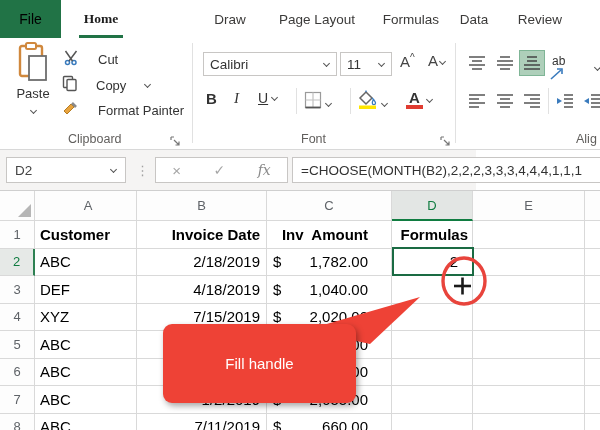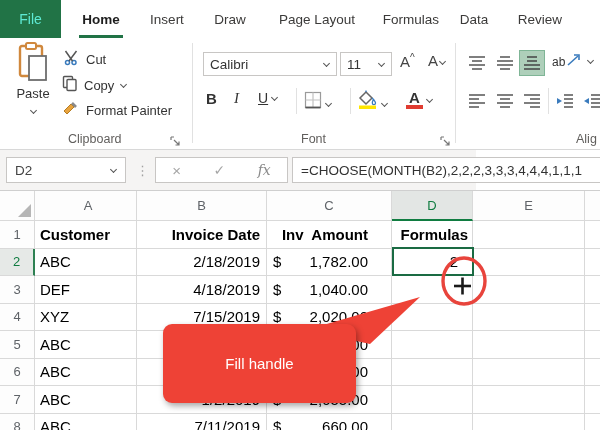--- a/index.html
+++ b/index.html
@@ -1,33 +1,33 @@
 <!DOCTYPE html>
 <html><head>
 <meta charset="utf-8">
 <style>
   * { margin:0; padding:0; box-sizing:border-box; }
   body { font-family:"Liberation Sans", sans-serif; background:#fff; }
   .app { position:relative; width:600px; height:430px; overflow:hidden; background:#fff; }
 
   
   .tabbar { position:absolute; left:0; top:0; width:600px; height:38px; background:#fff; }
-  .filetab { position:absolute; left:0; top:0; width:61px; height:38px; background:#217346; color:#5eead4;
+  .filetab { position:absolute; left:0; top:0; width:61px; height:38px; background:#217346; color:#000000;
              font-size:14px; display:flex; align-items:center; justify-content:center; }
   .rtab { position:absolute; top:0; height:38px; display:flex; align-items:center; justify-content:center;
           font-size:13.5px; color:#3b3a39; }
   .rtab.active { color:#1e1e1e; font-weight:700; }
   .rtab.active::after { content:""; position:absolute; left:2px; right:2px; bottom:0; height:3px; background:#217346; }
 
   
   .ribbon { position:absolute; left:0; top:38px; width:600px; height:112px; background:#fff; border-bottom:1px solid #d8d8d8; }
   .vsep { position:absolute; top:5px; width:1px; height:100px; background:#e1e1e1; }
   .grplabel { position:absolute; bottom:3px; font-size:12.5px; color:#605e5c;margin-top:36px; }
   .launcher { position:absolute; bottom:4px; width:12px; height:12px; }
-  .btn { display:flex; align-items:center; gap:6px; font-size:13px; color:#333; position:absolute; }
+  .btn { display:flex; align-items:center; gap:18px; font-size:13px; color:#333; position:absolute; }
   .chv { width:7px; height:7px; display:inline-block; position:relative; }
   .chv::before { content:""; position:absolute; left:1px; top:0; width:4px; height:4px;
                  border-right:1.4px solid #555; border-bottom:1.4px solid #555; transform:rotate(45deg); }
   .combo { position:absolute; height:24px; background:#fff; border:1px solid #c8c6c4; display:flex;
            align-items:center; font-size:13.5px; color:#333; padding:0 6px; justify-content:space-between; }
   .fmtbtn { position:absolute; display:flex; align-items:flex-end; gap:3px; }
   .bld { font-weight:800; font-size:15px; color:#333; }
   .itl { font-style:italic; font-size:15px; font-family:"Liberation Serif",serif; color:#333; }
   .und { font-size:14px; color:#333; text-decoration:underline; }
   .alnbox { position:absolute; width:26px; height:26px; display:flex; align-items:center; justify-content:center; }
@@ -77,22 +77,21 @@
              border-radius:9px; box-shadow:2px 3px 6px rgba(0,0,0,.35); z-index:6; display:flex;
              align-items:center; justify-content:center; color:#fff; font-size:15px; }
 </style>
 </head>
 <body>
 
 <div class="app">
 
   <div class="tabbar">
     <div class="filetab">File</div>
-    <div class="rtab active" style="left:77px;width:48px;">Home</div>
-    <div class="rtab" style="left:144px;width:46px;">Insert</div>
+    <div class="rtab active" style="left:77px;width:48px;font-family:Liberation Serif, serif;">Home</div>
     <div class="rtab" style="left:270px;width:94px;">Page Layout</div>
     <div class="rtab" style="left:208px;width:44px;">Draw</div>
     <div class="rtab" style="left:382px;width:58px;">Formulas</div>
     <div class="rtab" style="left:456px;width:36px;">Data</div>
     <div class="rtab" style="left:512px;width:56px;">Review</div>
   </div>
 
   <div class="ribbon">
 
     <div style="position:absolute;left:10px;top:4px;width:46px;text-align:center;">

